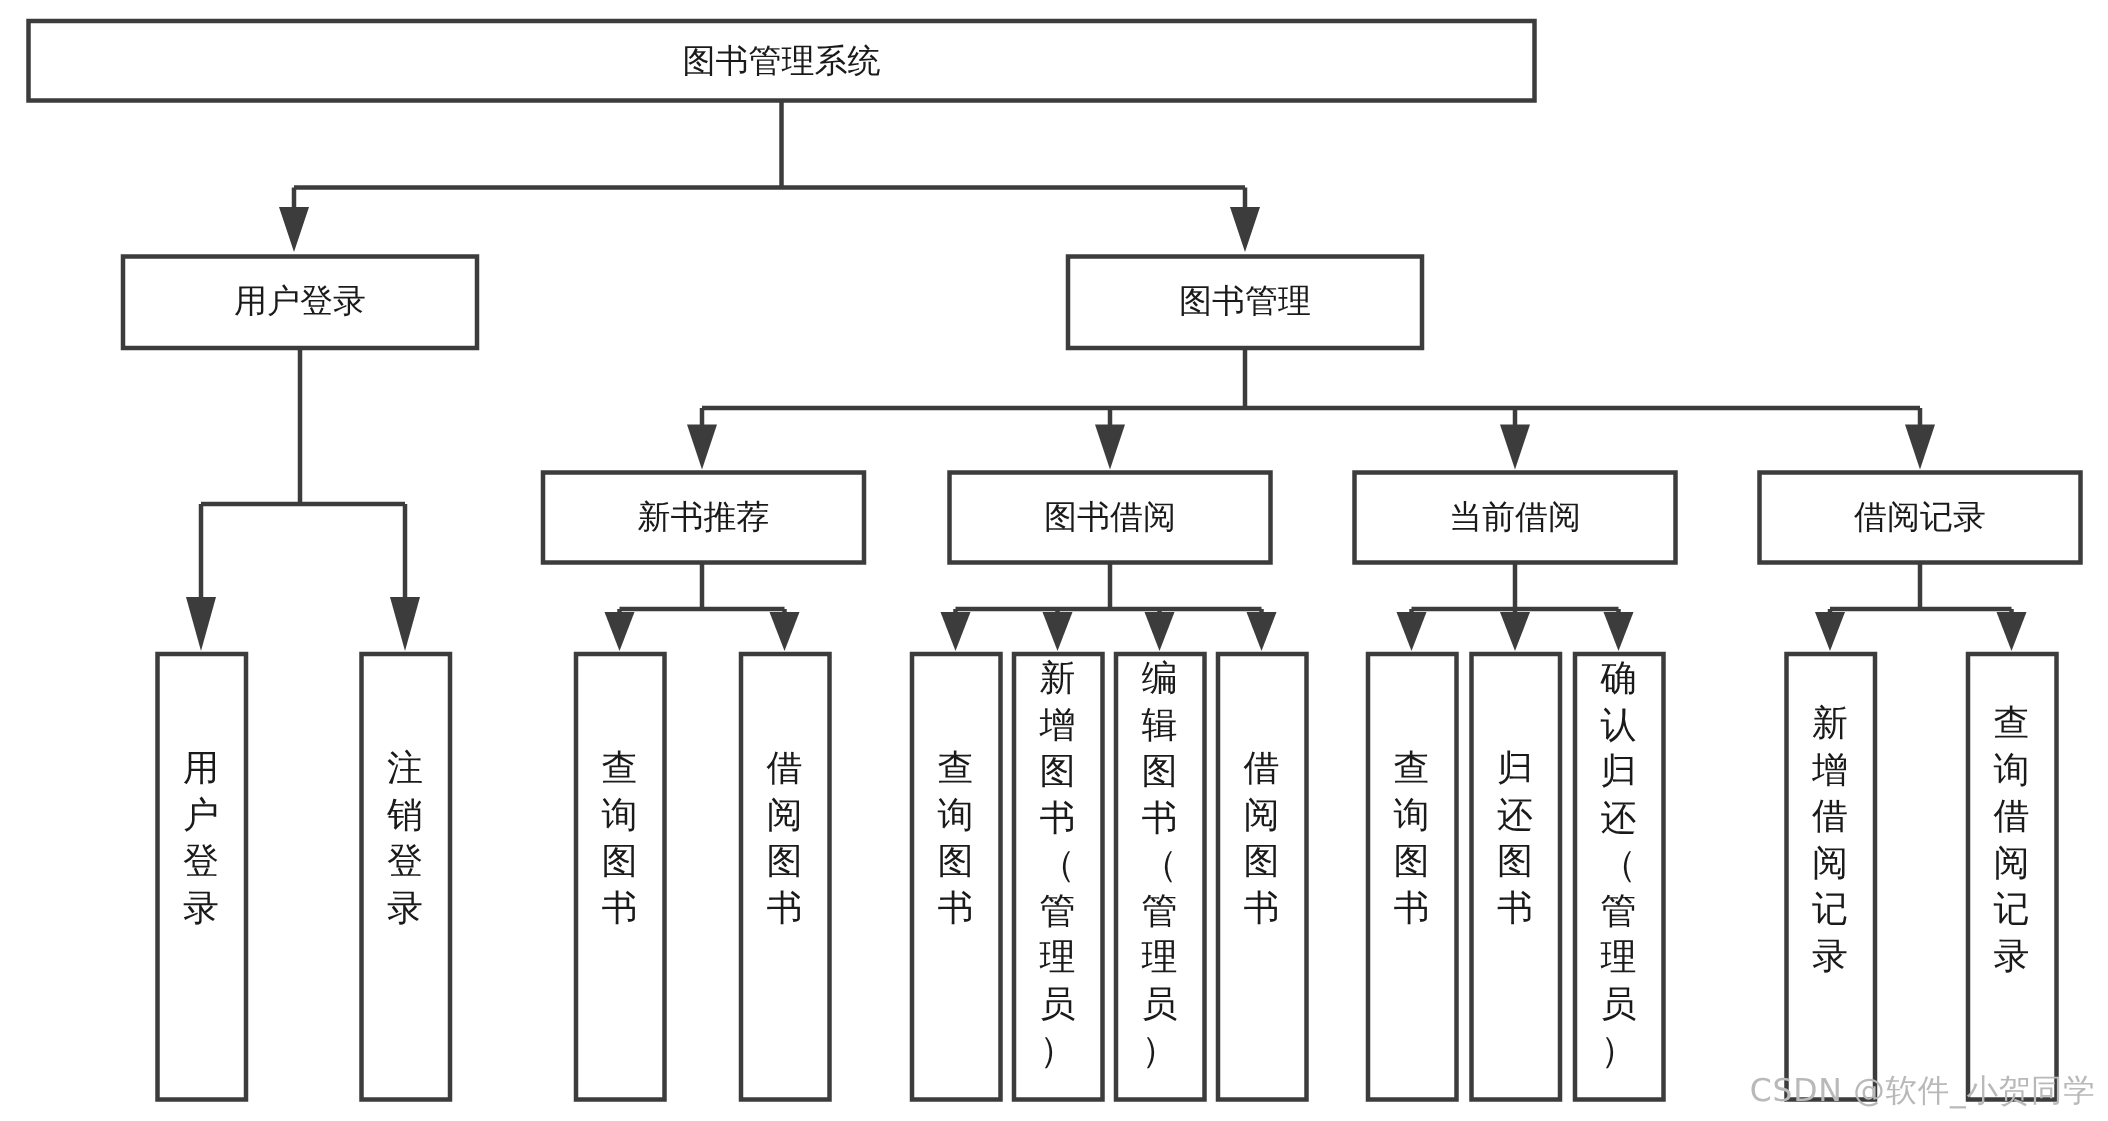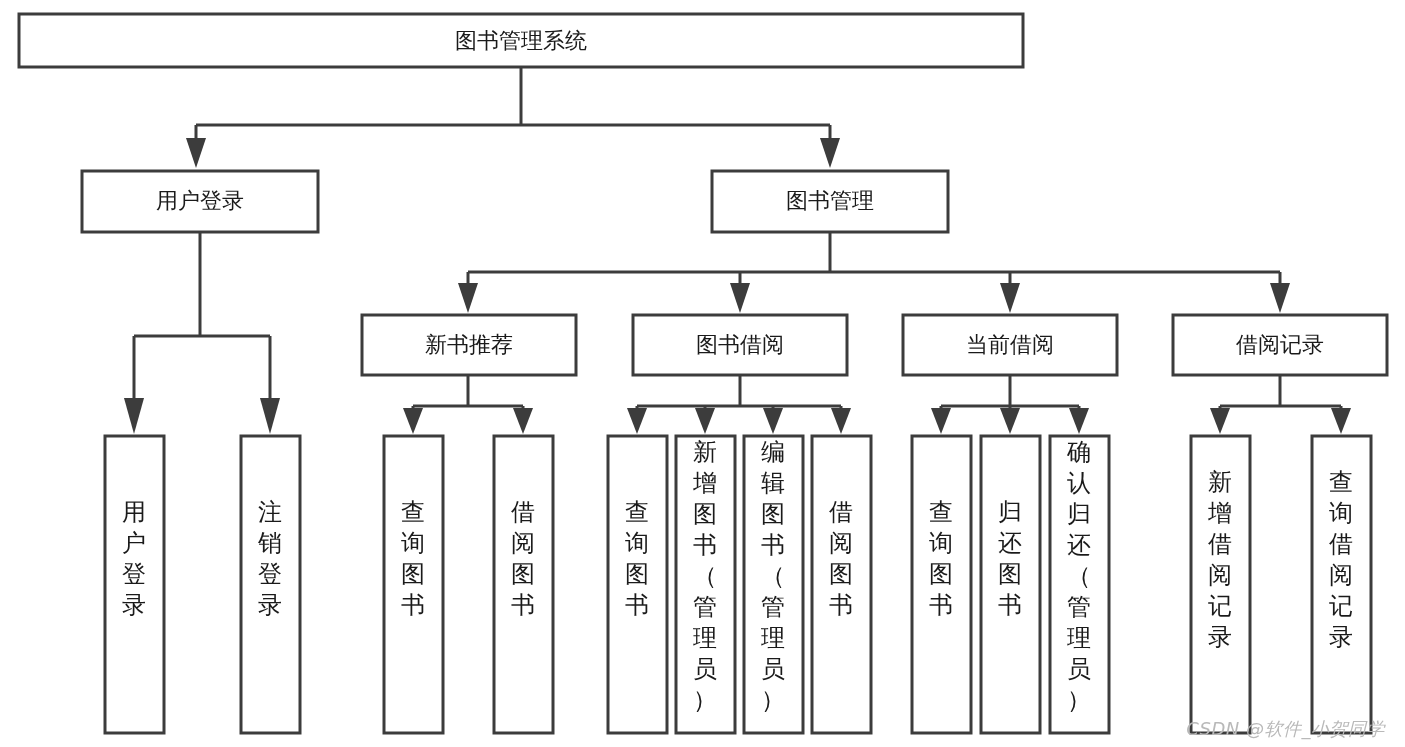--- a/index.html
+++ b/index.html
@@ -48,29 +48,28 @@
     dominant-baseline: middle;
   }
   .node-label-v {
     font-family: "DejaVu Sans", "Liberation Sans", sans-serif;
     font-size: 24px;
     fill: #1a1a1a;
     text-anchor: middle;
   }
   .watermark-text {
     position: absolute;
-    right: 20px;
+    right: 8px;
     bottom: 6px;
     font-family: "DejaVu Sans", "Liberation Sans", sans-serif;
-    font-size: 18px;
+    font-size: 21px;
     color: #b9b9b9;
     white-space: nowrap;
     letter-spacing: 0.5px;
     pointer-events: none;
-    font-style: italic;
   }
 </style>
 </head>
 <body>
 
 <div id="diagram-root">
 
   <svg class="diagram-canvas" viewBox="0 0 1405 747" xmlns="http://www.w3.org/2000/svg">
 
     <g>

